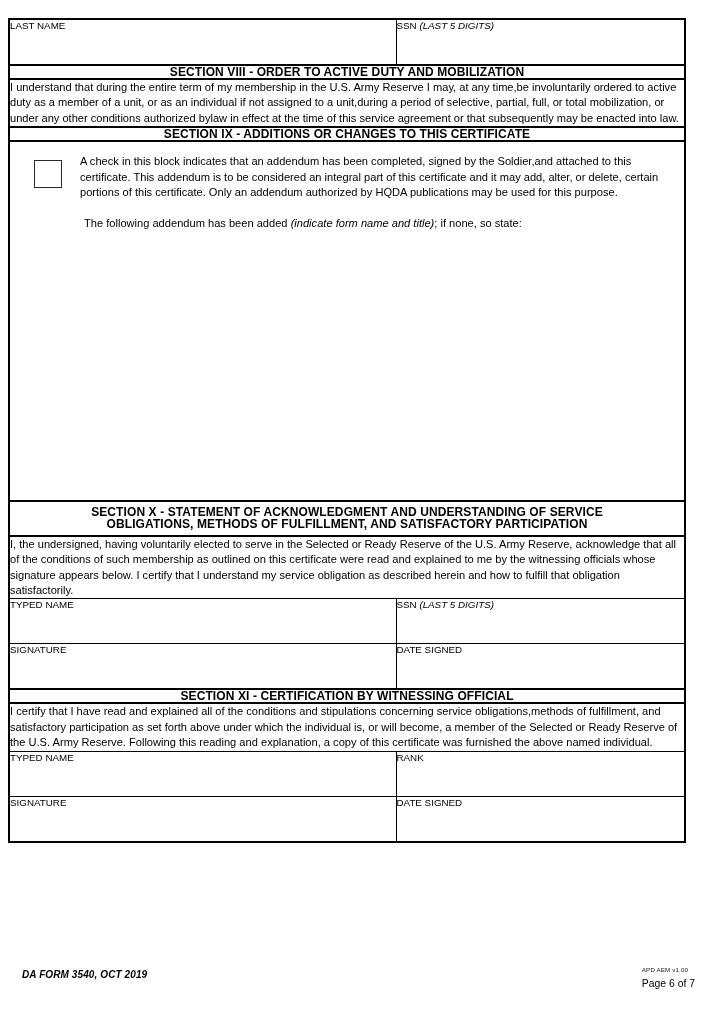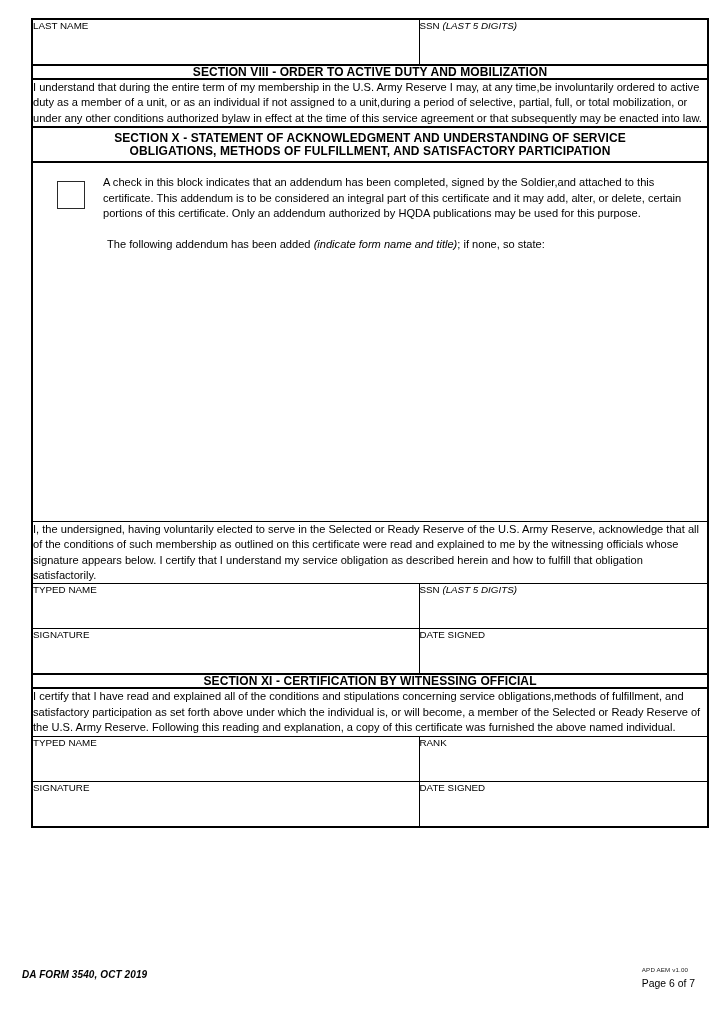--- a/index.html
+++ b/index.html
@@ -21,21 +21,21 @@
     left: 0;
     top: 0;
     width: 713px;
     height: 1024px;
     background: #ffffff;
   }
 
   
   .form-table {
     position: absolute;
-    left: 31px;
+    left: 8px;
     top: 18px;
     width: 676px;        
     border-collapse: collapse;
     border: 2px solid #000;
     table-layout: fixed;
     padding-left: 28px;
   }
   .form-table td {
     border: 1px solid #000;
     padding: 0;
@@ -172,36 +172,39 @@
       <tr>
         <td class="section-band" colspan="2">SECTION VIII - ORDER TO ACTIVE DUTY AND MOBILIZATION</td>
       </tr>
       <tr>
         <td class="para-cell" colspan="2">
           <div class="para">I understand that during the entire term of my membership in the U.S. Army Reserve I may, at any time,be involuntarily ordered to active duty as a member of a unit, or as an individual if not assigned to a unit,during a period of selective, partial, full, or total mobilization, or under any other conditions authorized bylaw in effect at the time of this service agreement or that subsequently may be enacted into law.</div>
         </td>
       </tr>
 
       <tr>
-        <td class="section-band tall" colspan="2">
-          <div>SECTION X - STATEMENT OF ACKNOWLEDGMENT AND UNDERSTANDING OF SERVICE</div>
-          <div>OBLIGATIONS, METHODS OF FULFILLMENT, AND SATISFACTORY PARTICIPATION</div>
-        </td>
-      </tr>
-
+        <td class="section-band" colspan="2">SECTION IX - ADDITIONS OR CHANGES TO THIS CERTIFICATE</td>
+      </tr>
       <tr>
         <td colspan="2">
           <div class="addendum-wrap">
             <div class="checkbox"></div>
             <div class="addendum-text">A check in this block indicates that an addendum has been completed, signed by the Soldier,and attached to this certificate.  This addendum is to be considered an integral part of this certificate and it may add, alter, or delete, certain portions of this certificate.  Only an addendum authorized by HQDA publications may be used for this purpose.</div>
           </div>
           <div class="addendum-second"><span>The following addendum has been added </span><i>(indicate form  name and title)</i><span>;  if none, so state:</span></div>
           <div class="addendum-fill"></div>
         </td>
       </tr>
+
+      <tr>
+        <td class="section-band tall" colspan="2">
+          <div>SECTION X - STATEMENT OF ACKNOWLEDGMENT AND UNDERSTANDING OF SERVICE</div>
+          <div>OBLIGATIONS, METHODS OF FULFILLMENT, AND SATISFACTORY PARTICIPATION</div>
+        </td>
+      </tr>
       <tr>
         <td class="para-cell" colspan="2">
           <div class="para">I, the undersigned, having voluntarily elected to serve in the Selected or Ready Reserve of the U.S. Army Reserve, acknowledge that all of the conditions of such membership as outlined on this certificate were read and explained to me by the witnessing officials whose signature appears below.  I certify that I understand my service obligation as described herein and how to fulfill that obligation satisfactorily.</div>
         </td>
       </tr>
       <tr class="blank-row">
         <td class="field-cell">
           <div class="field-label">TYPED NAME</div>
         </td>
         <td class="field-cell">

